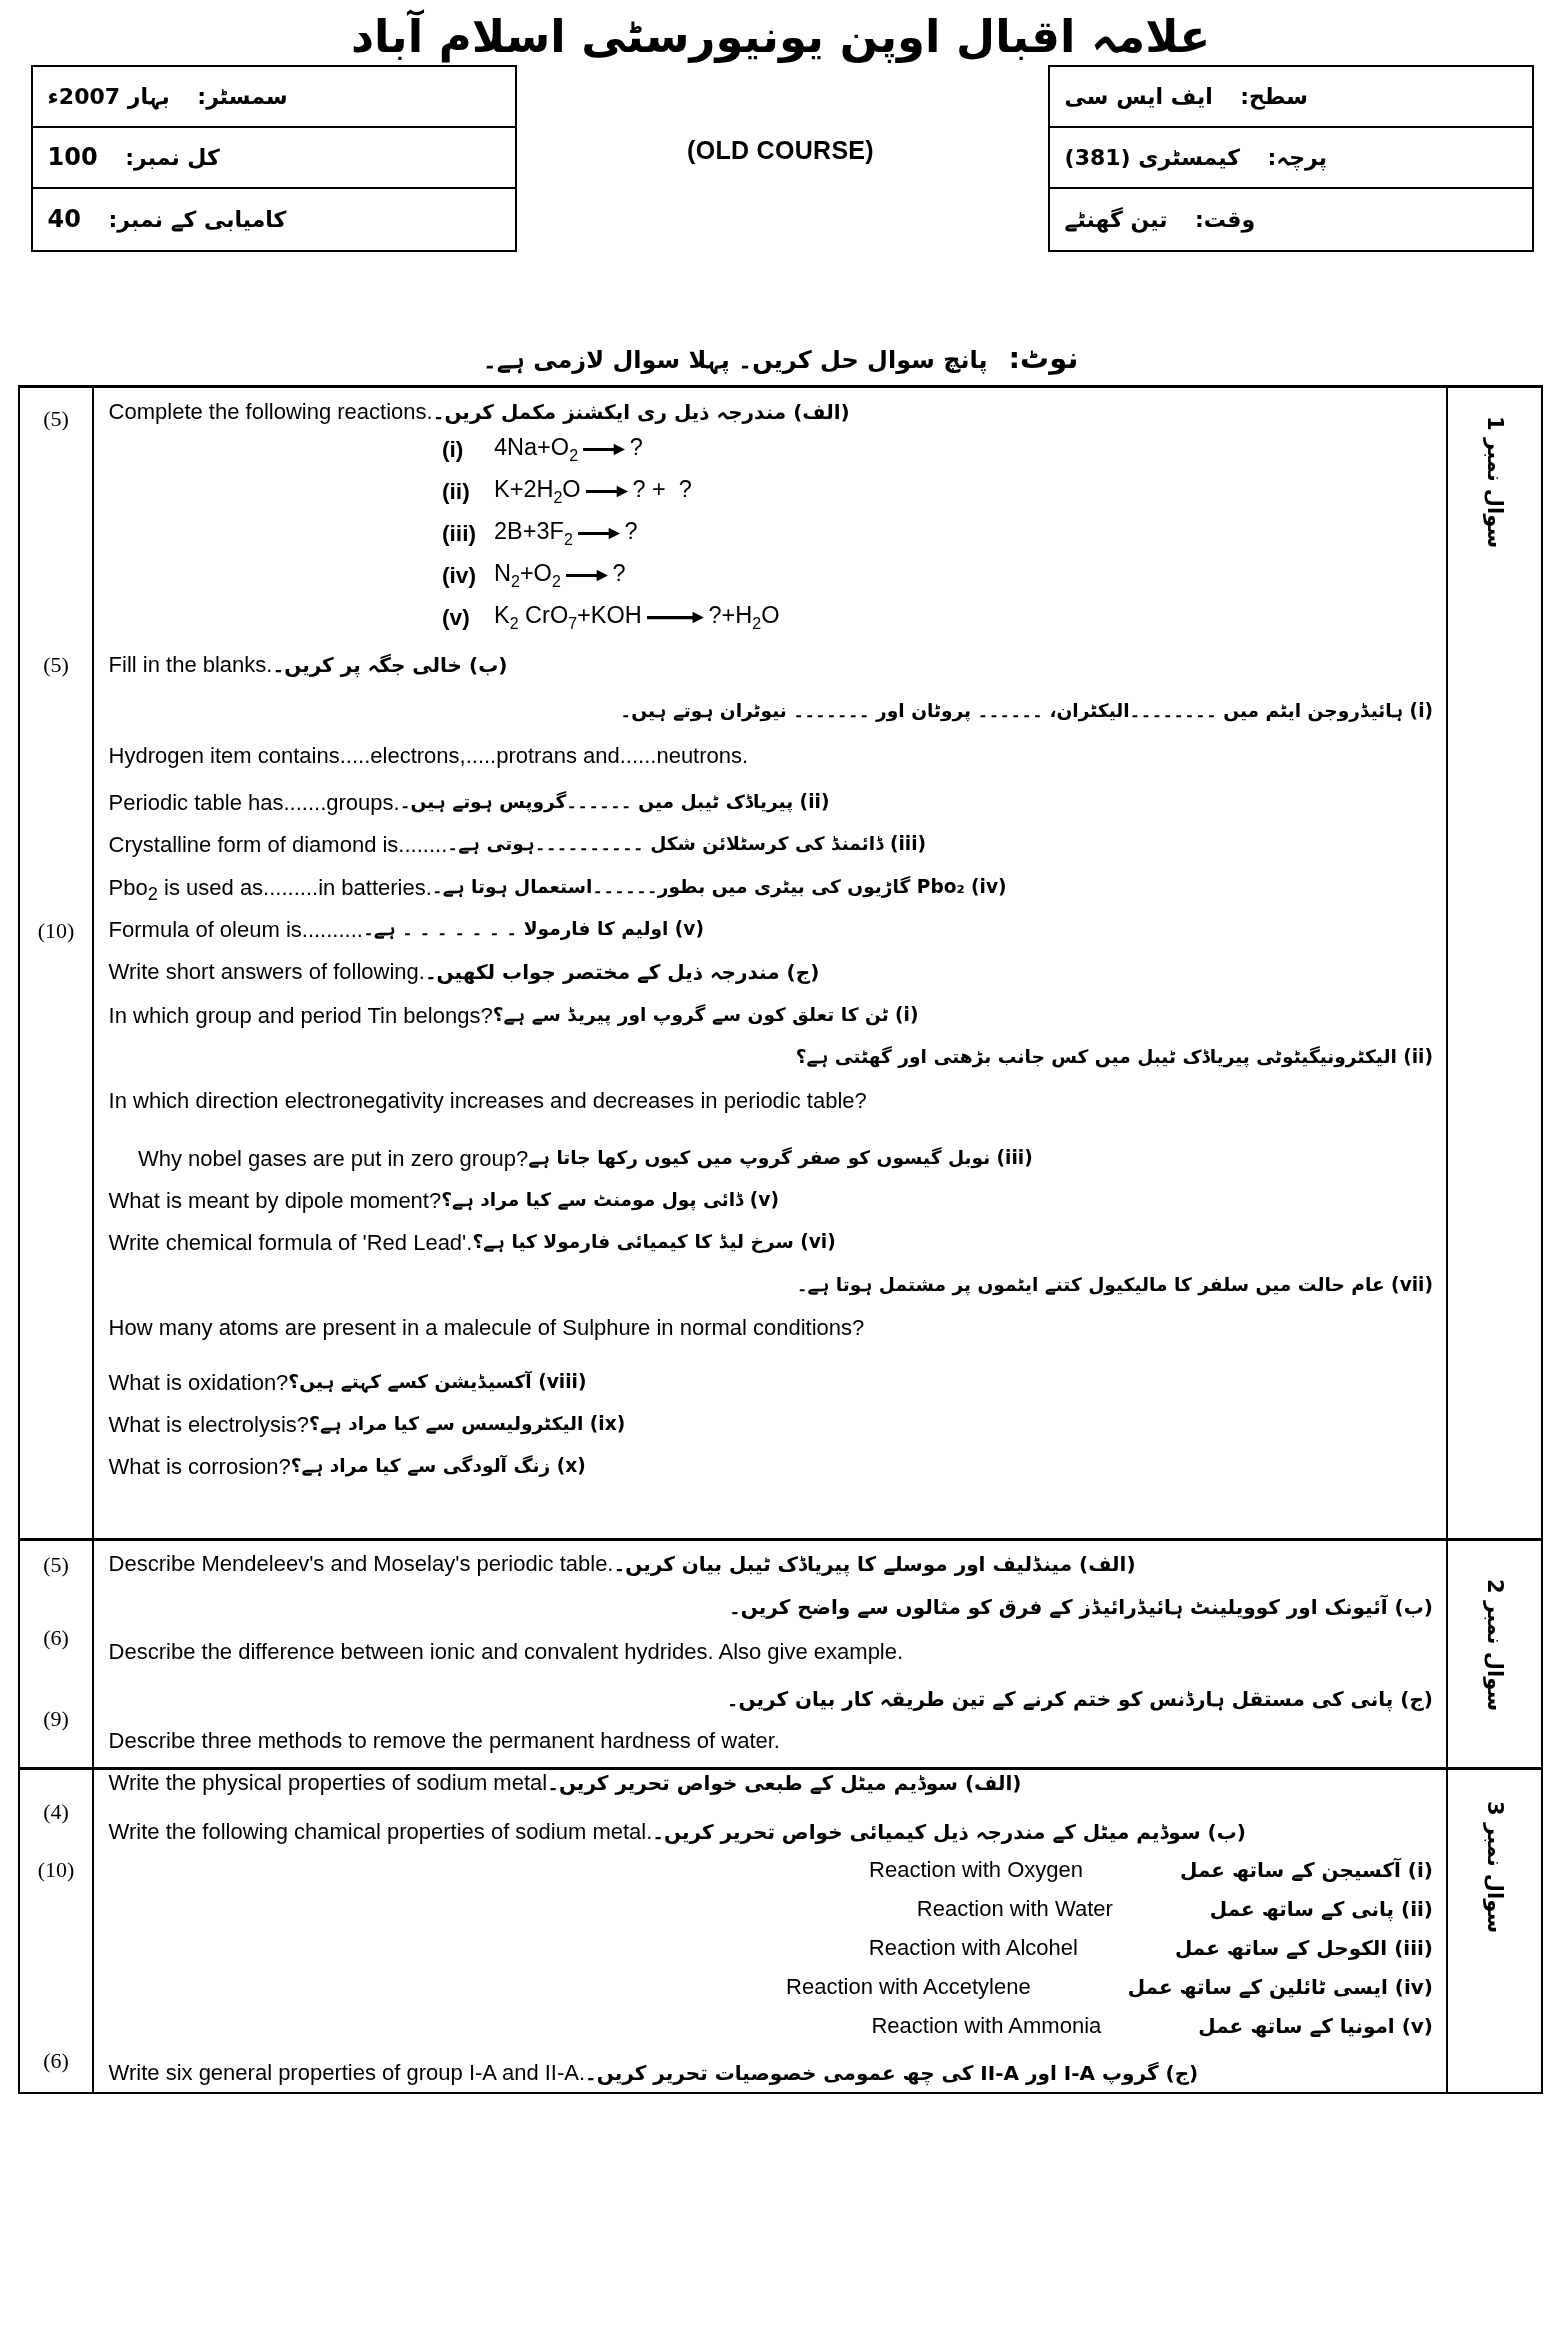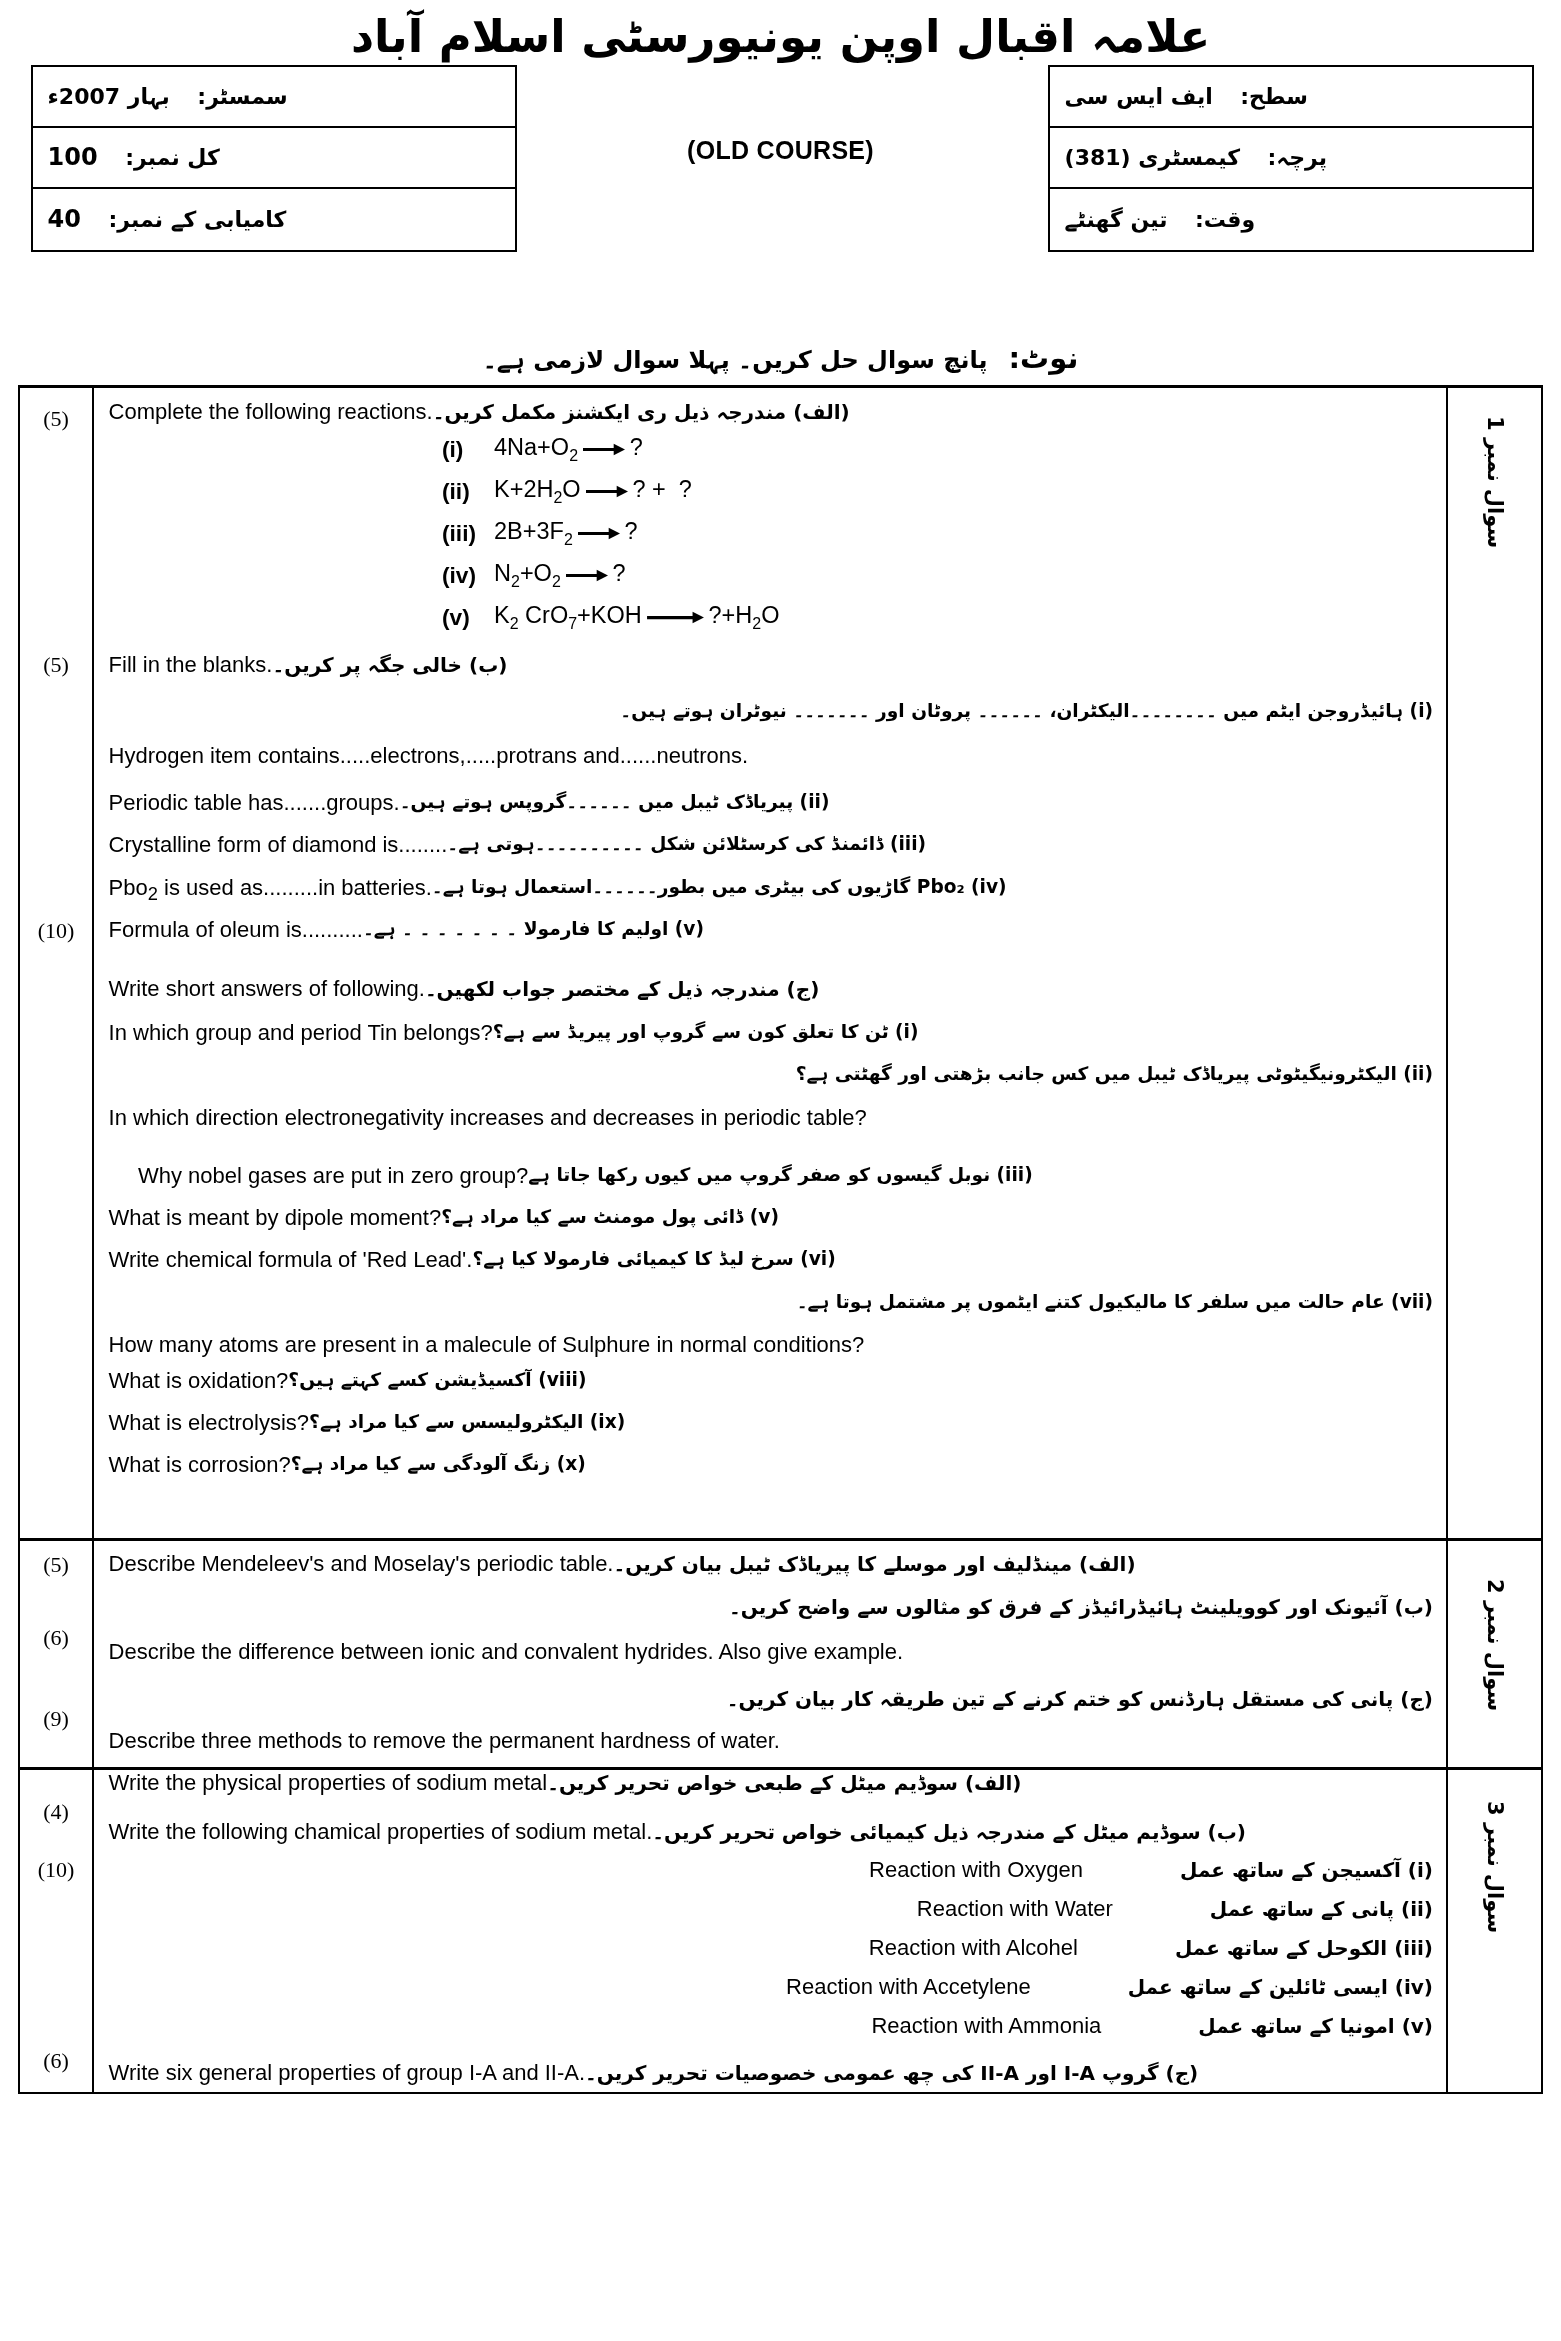--- a/index.html
+++ b/index.html
@@ -385,21 +385,21 @@
         <div class="row" style="margin-top:11.3px;">
           <span class="en"><span>Pbo</span><sub>2</sub><span> is used as.........in batteries.</span></span>
           <span class="ur small">(iv) Pbo₂ گاڑیوں کی بیٹری میں بطور۔۔۔۔۔۔استعمال ہوتا ہے۔</span>
         </div>
 
         <div class="row" style="margin-top:11.3px;">
           <span class="en">Formula of oleum is..........</span>
           <span class="ur small">(v) اولیم کا فارمولا ۔ ۔ ۔ ۔ ۔ ۔ ۔ ہے۔</span>
         </div>
 
-        <div class="row" style="margin-top:28px;">
+        <div class="row" style="margin-top:11px;">
           <span class="en">Write short answers of following.</span>
           <span class="ur">(ج)  مندرجہ ذیل کے مختصر جواب لکھیں۔</span>
         </div>
 
         <div class="row" style="margin-top:13px;">
           <span class="en">In which group and period Tin belongs?</span>
           <span class="ur small">(i) ٹن کا تعلق کون سے گروپ اور پیریڈ سے ہے؟</span>
         </div>
 
         <div class="row" style="margin-top:11.3px; justify-content:flex-end;">
@@ -422,21 +422,21 @@
           <span class="ur small">(vi) سرخ لیڈ کا کیمیائی فارمولا کیا ہے؟</span>
         </div>
 
         <div class="row" style="margin-top:11.3px; justify-content:flex-end;">
           <span class="ur small">(vii) عام حالت میں سلفر کا مالیکیول کتنے ایٹموں پر مشتمل ہوتا ہے۔</span>
         </div>
         <div class="row" style="margin-top:11.3px;">
           <span class="en">How many atoms are present in a malecule of Sulphure in normal conditions?</span>
         </div>
 
-        <div class="row" style="margin-top:5px;">
+        <div class="row" style="margin-top:24px;">
           <span class="en">What is oxidation?</span>
           <span class="ur small">(viii) آکسیڈیشن کسے کہتے ہیں؟</span>
         </div>
         <div class="row" style="margin-top:11.3px;">
           <span class="en"> What is electrolysis?</span>
           <span class="ur small">(ix) الیکٹرولیسس سے کیا مراد ہے؟</span>
         </div>
         <div class="row" style="margin-top:11.3px;">
           <span class="en">What  is  corrosion?</span>
           <span class="ur small">(x) زنگ آلودگی سے کیا مراد ہے؟</span>

